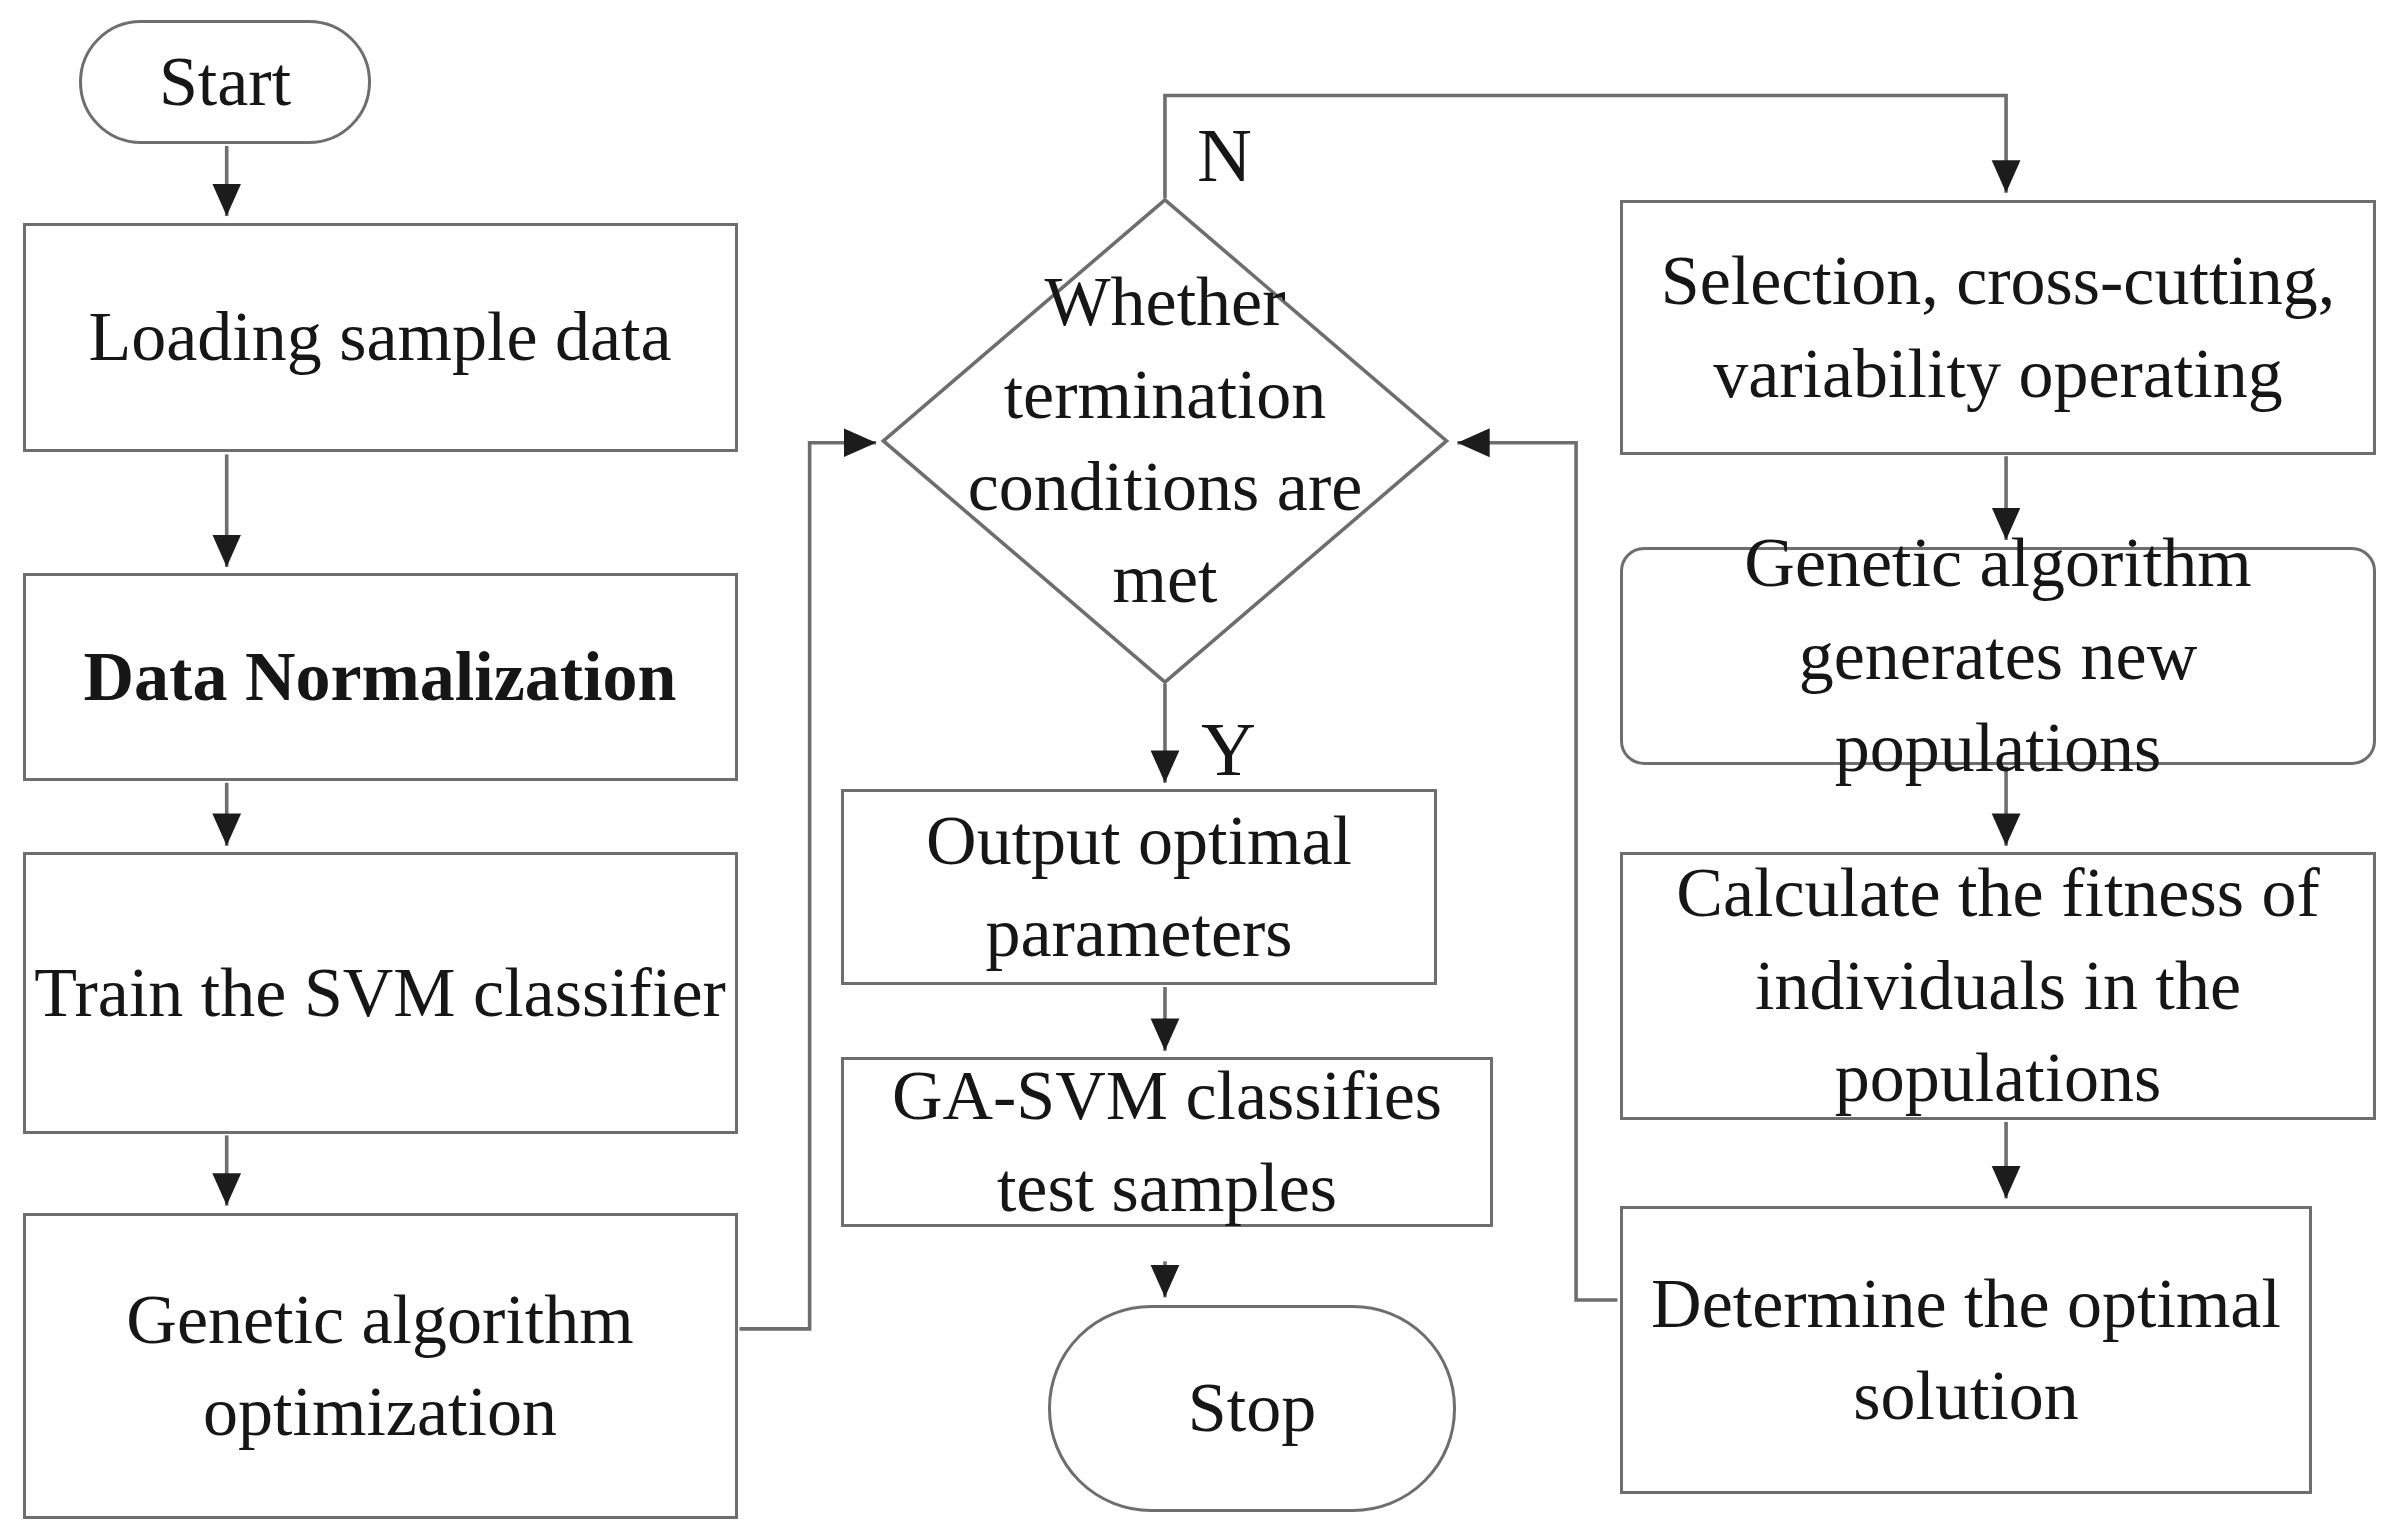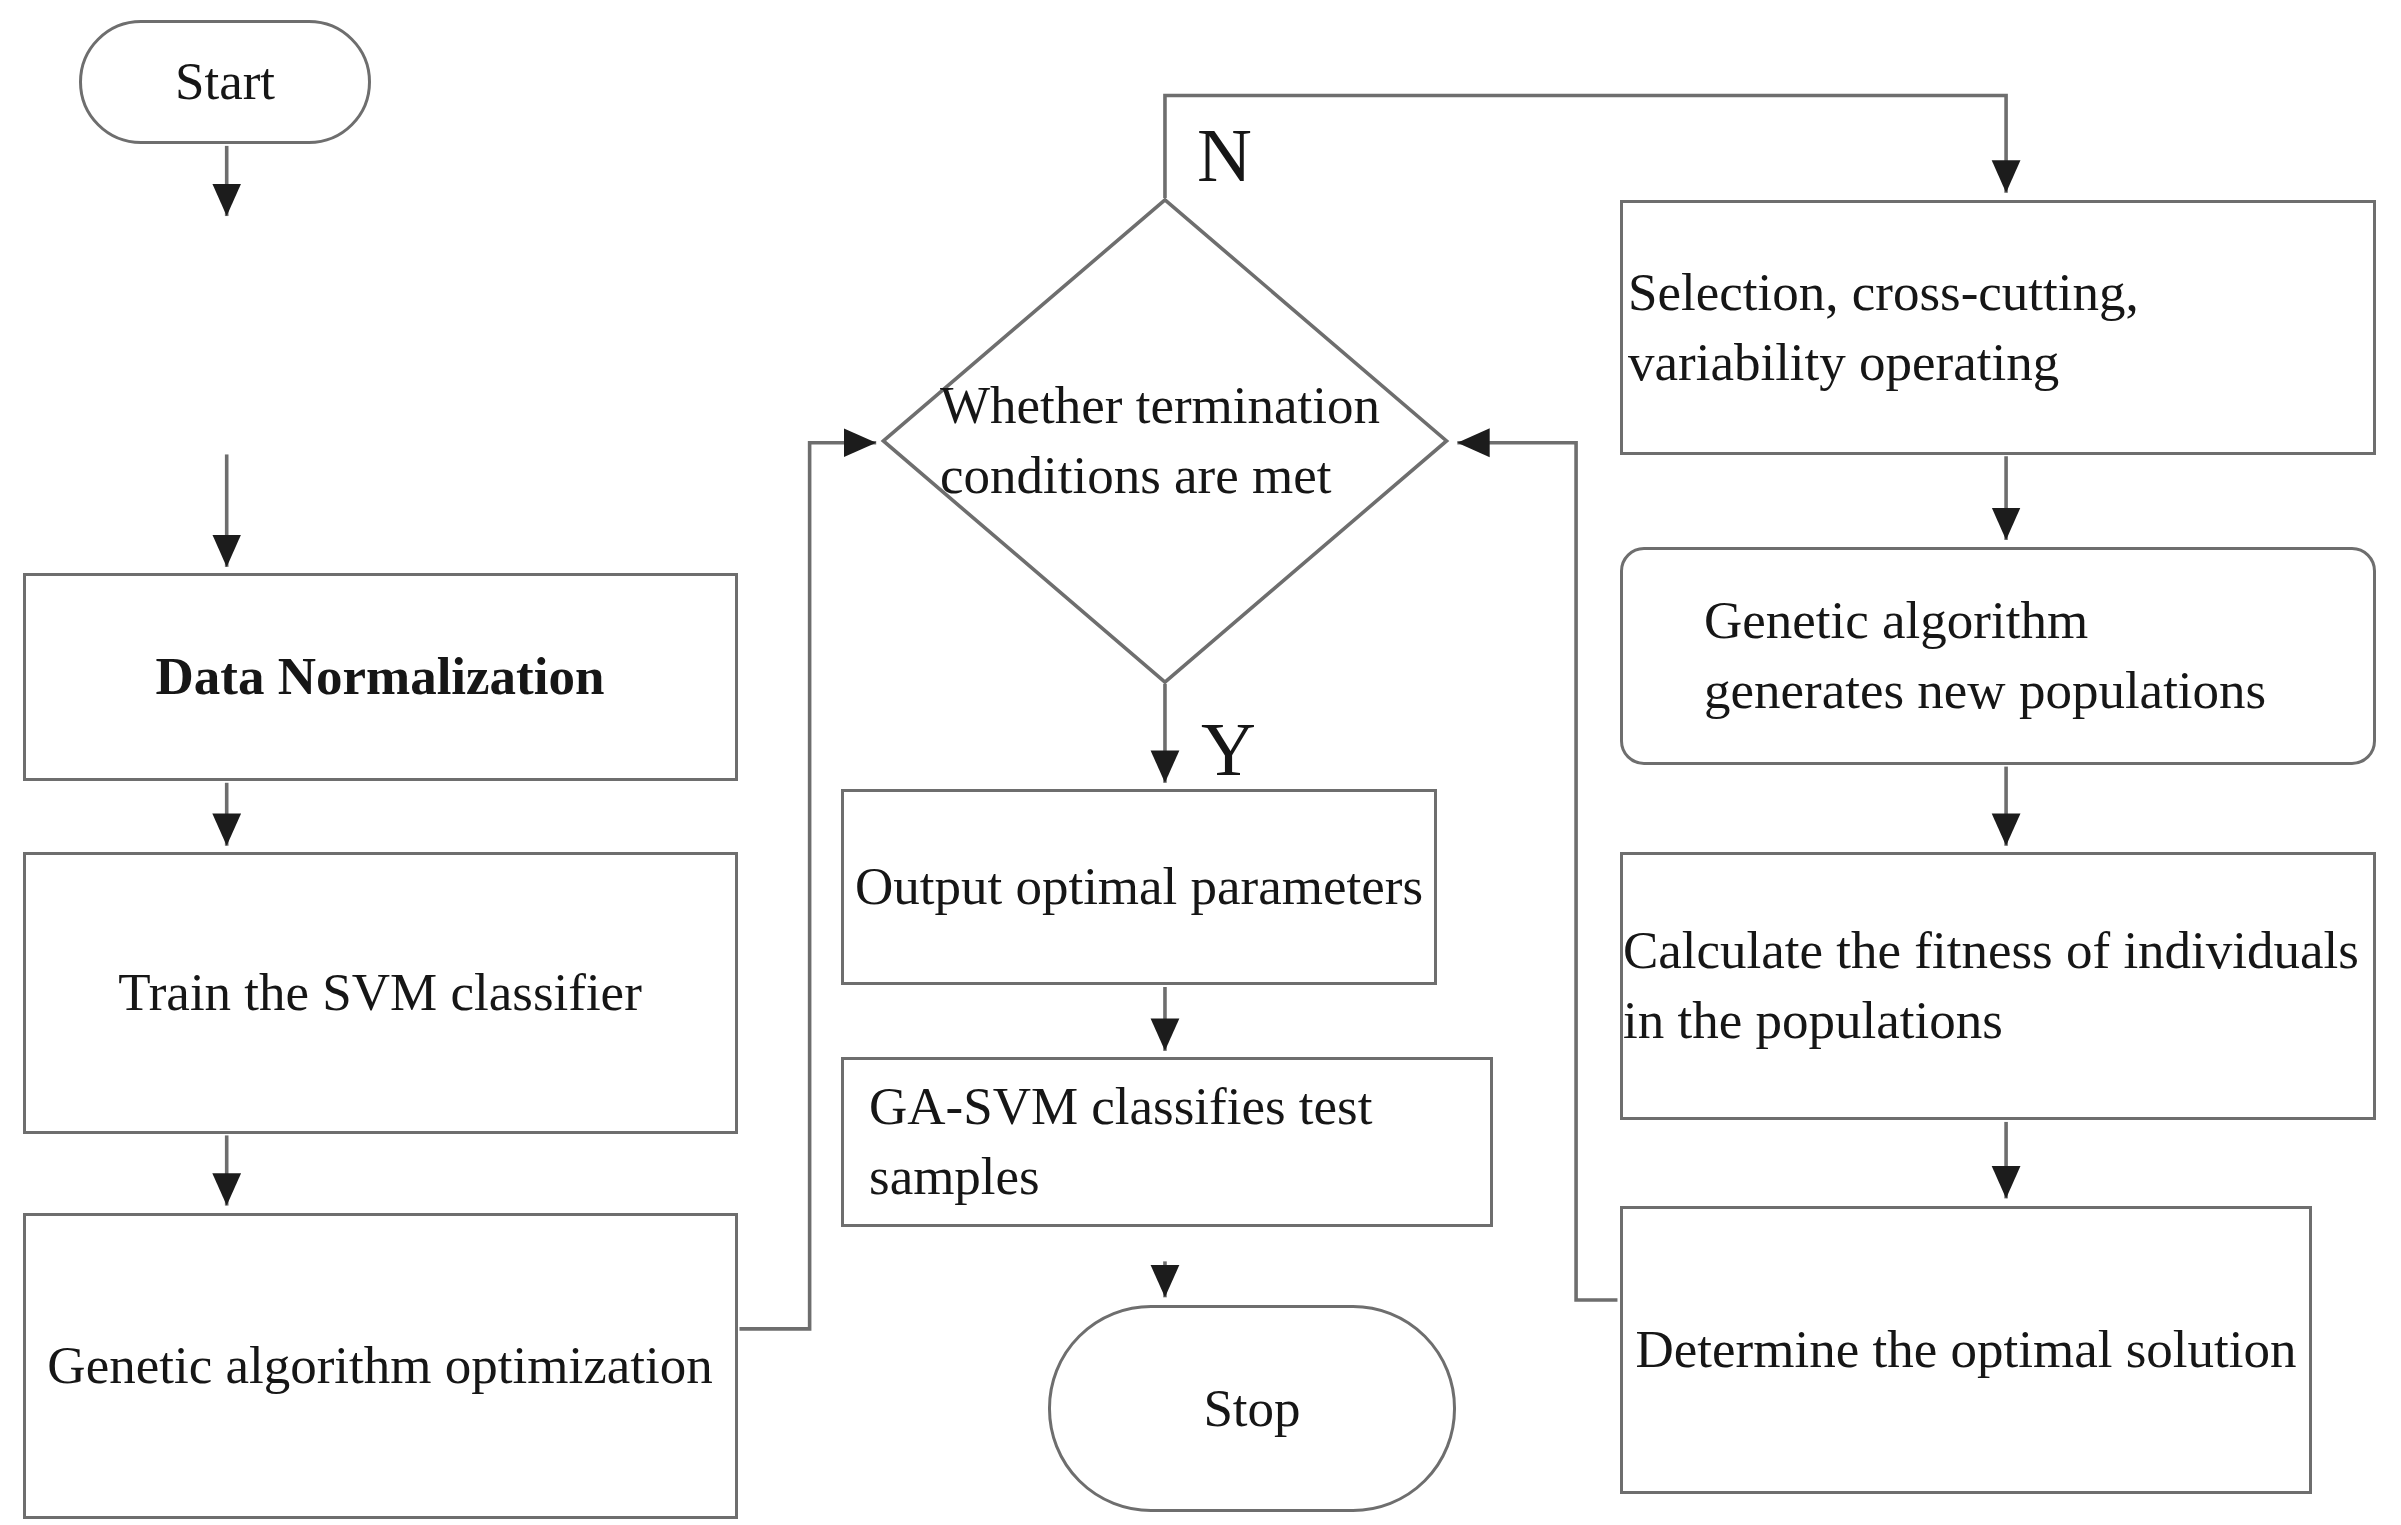--- a/index.html
+++ b/index.html
@@ -17,22 +17,22 @@
     font-family:"Liberation Serif","DejaVu Serif",serif;
     color:var(--text);
   }
   .wires{position:absolute;left:0;top:0;width:2401px;height:1526px;z-index:0;}
   .edge{fill:none;stroke:var(--stroke);stroke-width:4;}
   .shape{fill:#ffffff;stroke:var(--stroke);stroke-width:4;}
   .ahp{fill:var(--arrow);stroke:none;}
   .node{
     position:absolute;z-index:1;
     display:flex;align-items:center;justify-content:center;
-    text-align:left;
-    font-size:53px;line-height:1.32;
+    text-align:center;
+    font-size:70px;line-height:1.32;
     box-sizing:border-box;
   }
   .box{background:#ffffff;border:3.6px solid var(--stroke);}
   .stadium{background:#ffffff;border:3.6px solid var(--stroke);}
   .nowrap{white-space:nowrap;}
   .label{
     position:absolute;z-index:2;
     font-size:76px;line-height:1;
   }
   
@@ -81,20 +81,21 @@
 
     <path class="edge" d="M1798 1445 H1752 V492 H1620" marker-end="url(#ah)"></path>
 
     <path class="edge" d="M1295 760 V870" marker-end="url(#ah)"></path>
     <path class="edge" d="M1295 1097 V1168" marker-end="url(#ah)"></path>
     <path class="edge" d="M1295 1402 V1442" marker-end="url(#ah)"></path>
   </svg>
 
   <div class="node stadium node-start nowrap">Start</div>
 
+  <div class="node box node-loading nowrap">Loading sample data</div>
 
   <div class="node box node-normalization nowrap">Data Normalization</div>
 
   <div class="node box node-train nowrap">Train the SVM classifier</div>
 
   <div class="node box node-ga-opt">Genetic algorithm optimization</div>
 
   <div class="node node-decision">Whether termination conditions are met</div>
 
   <div class="node box node-output">Output optimal parameters</div>

